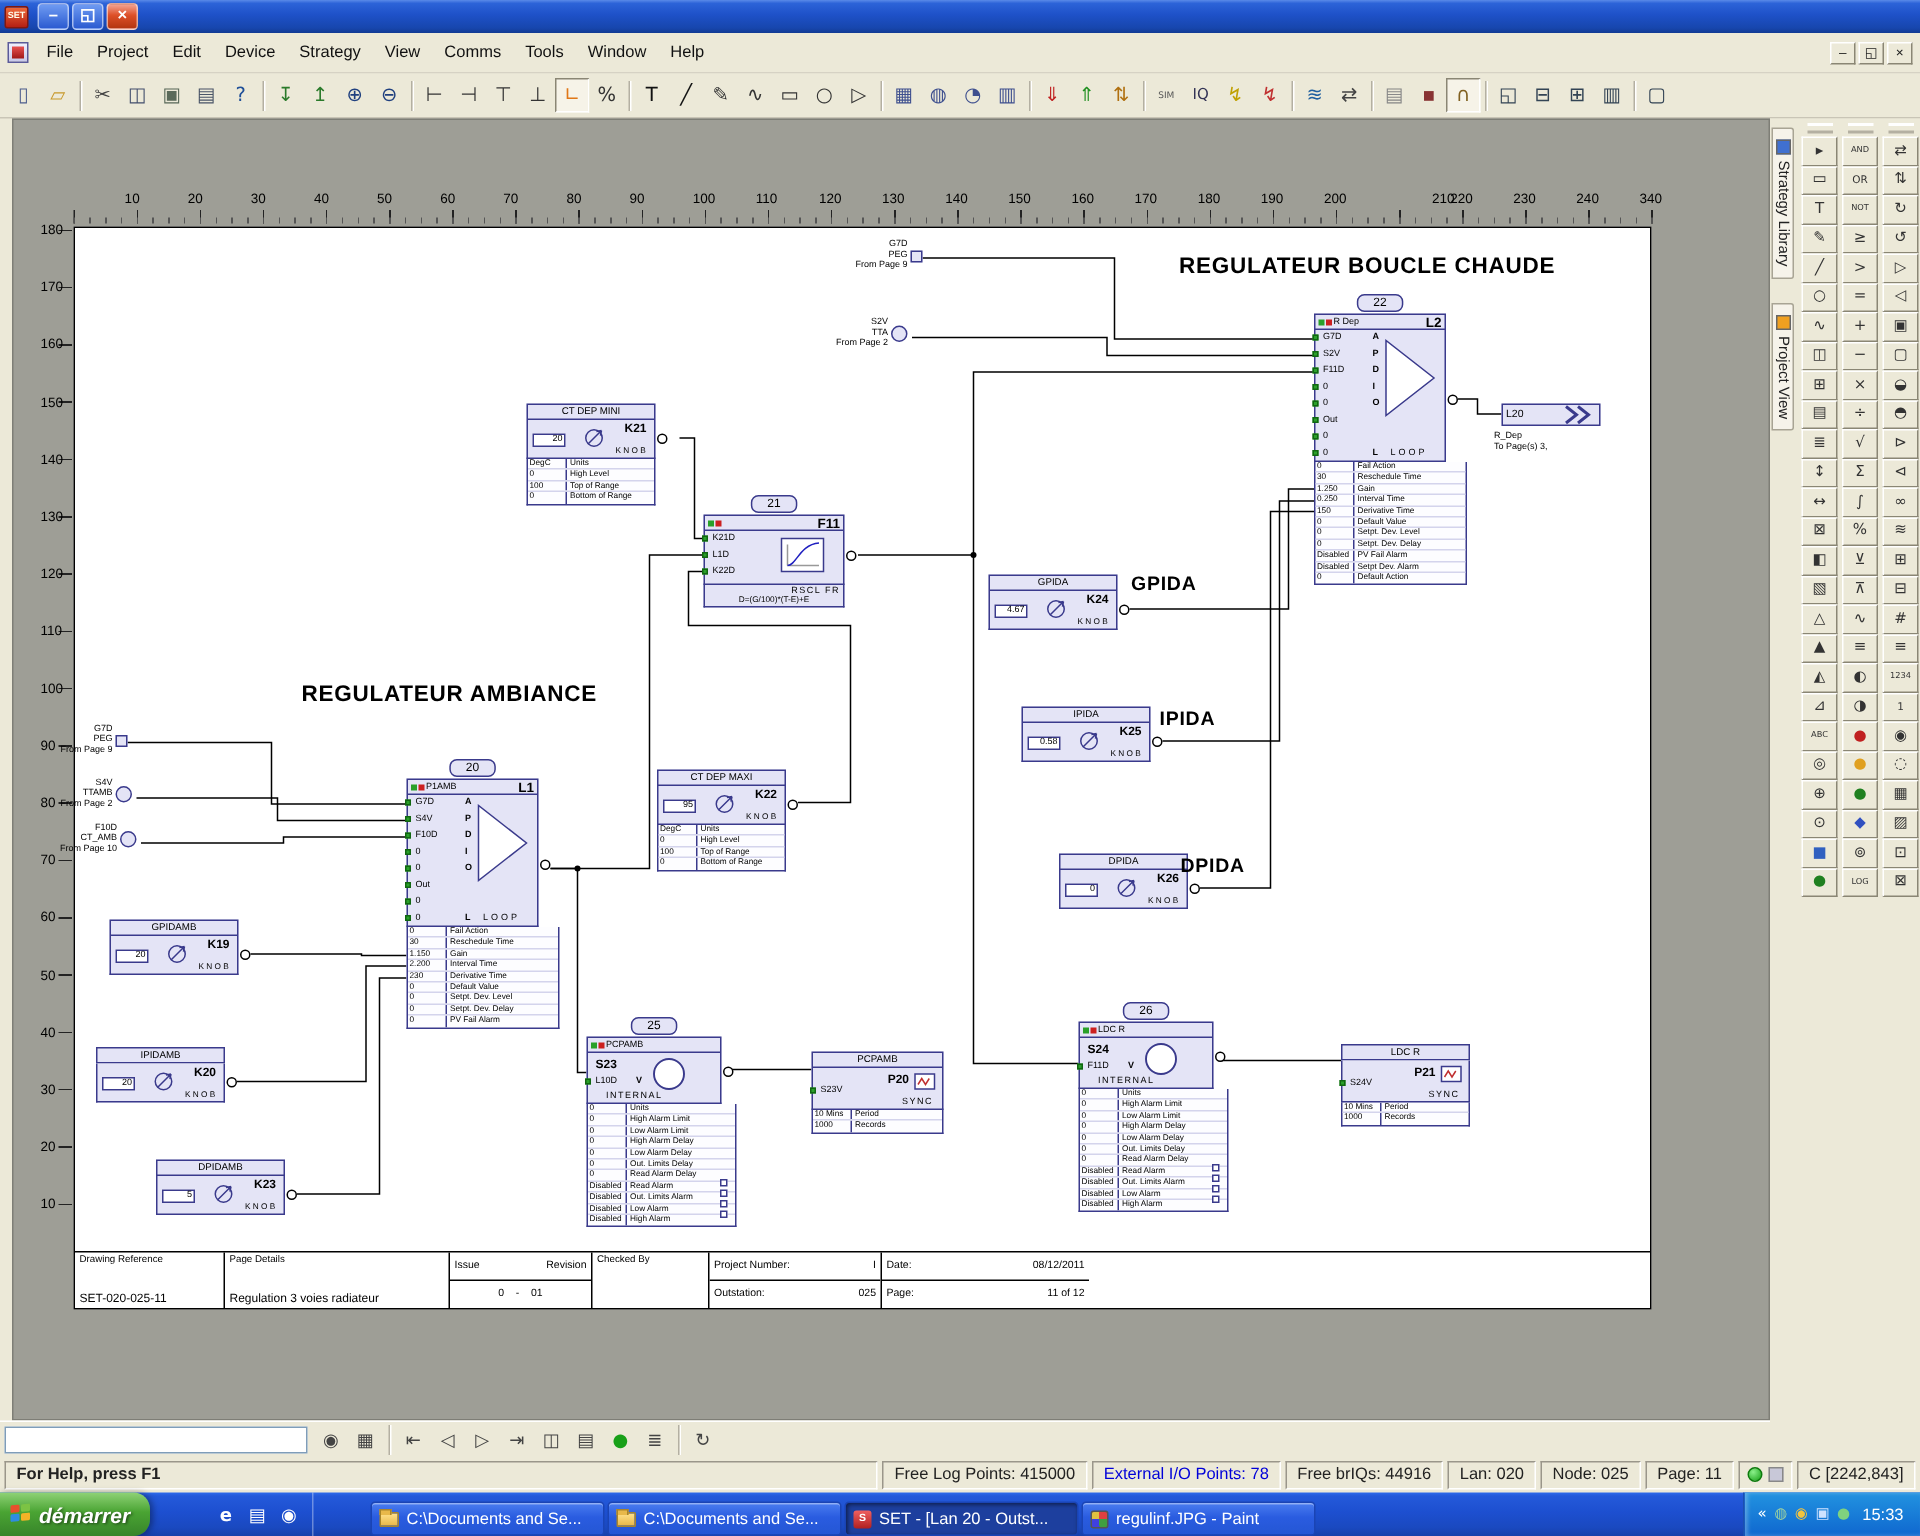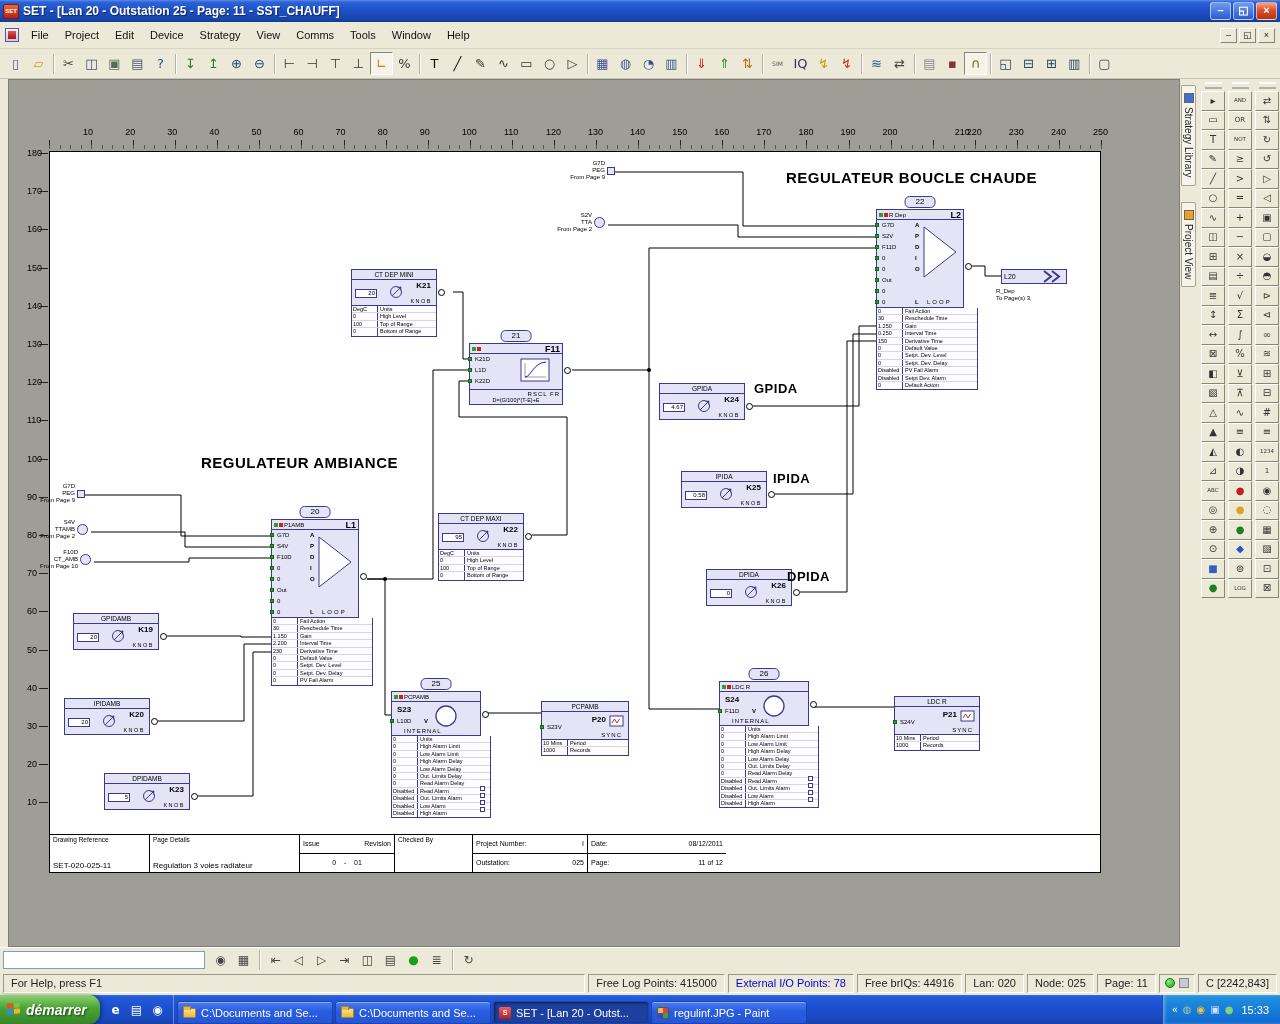--- a/index.html
+++ b/index.html
@@ -152,29 +152,29 @@
 #findbar{position:absolute;left:0;top:947px;width:1180px;height:24px;background:#ece9d8;display:flex;align-items:center;
  padding:0 3px;gap:2px;border-top:1px solid #fff;}
 #find-input{width:202px;height:18px;border:1px solid #7f9db9;background:#fff;font-size:11px;padding:0 3px;margin-right:3px;}
 .fb-btn{width:21px;height:21px;background:#ece9d8;border:1px solid #ece9d8;display:flex;align-items:center;justify-content:center;}
 .fb-glyph{font-family:"DejaVu Sans",sans-serif;font-size:12px;color:#444;}
 
 
 #statusbar{position:absolute;left:0;right:0;top:971px;height:24px;background:#ece9d8;display:flex;align-items:center;gap:3px;
  padding:2px 3px;}
 .sseg{border:1px solid;border-color:#9a968a #fff #fff #9a968a;height:19px;line-height:17px;padding:0 7px;white-space:nowrap;color:#222;}
-.sseg.help{flex:1;}
+.sseg.help{flex:1;font-weight:bold;}
 .sseg.blue{color:#0000d8;}
 .sseg.icons{display:flex;align-items:center;gap:4px;padding:0 5px;}
 .led{width:10px;height:10px;border-radius:50%;background:radial-gradient(circle at 35% 30%,#8af08a,#16a016);border:1px solid #0d7a0d;}
 .sic{width:10px;height:10px;background:#c8c8d8;border:1px solid #888;}
 
 
 #taskbar{position:absolute;left:0;right:0;bottom:0;height:29px;display:flex;align-items:stretch;
- background:linear-gradient(180deg,#2f6ceb 0%,#245ada 8%,#1d4fd0 45%,#1a49c0 80%,#1640ab 100%);}
+ background:linear-gradient(180deg,#2f6ceb 0%,#245ada 8%,#1d4fd0 45%,#1a49c0 80%,#1640ab 100%);gap:35px;}
 #startbtn{flex:0 0 auto;width:100px;background:linear-gradient(180deg,#8fd276,#4aa433 45%,#37842a);
  border-radius:0 11px 11px 0;color:#fff;font-style:italic;font-weight:bold;font-size:14px;display:flex;align-items:center;
  gap:6px;padding:0 14px 0 7px;text-shadow:1px 1px 2px rgba(0,0,0,.55);box-shadow:2px 0 4px rgba(0,0,0,.35);}
 .winflag{width:15px;height:13px;display:grid;grid-template-columns:6px 6px;grid-template-rows:5px 5px;gap:1px;transform:skewY(-6deg);}
 .winflag span{border-radius:1px;}
 .wf1{background:#e8502c;}.wf2{background:#7cc344;}.wf3{background:#2f8de0;}.wf4{background:#f3b327;}
 #quicklaunch{display:flex;align-items:center;gap:4px;padding:0 7px;border-right:1px solid rgba(255,255,255,.35);}
 .ql-icon{width:17px;height:17px;display:flex;align-items:center;justify-content:center;font-size:12px;font-weight:bold;color:#fff;
  font-family:"DejaVu Sans",sans-serif;}
 #taskwins{display:flex;align-items:flex-end;gap:2px;padding:0 3px;}
@@ -194,21 +194,20 @@
 .tray-ic{font-family:"DejaVu Sans",sans-serif;font-size:10px;line-height:1;}
 #clock{font-size:11px;margin-left:3px;}
 </style>
 </head>
 <body>
 
 <div id="app">
 
   <div id="titlebar">
     <div class="t-icon">SET</div>
-    <span class="title">SET - [Lan 20 - Outstation 25 - Page: 11 - SST_CHAUFF]</span>
     <div class="tbtn min">–</div>
     <div class="tbtn max">◱</div>
     <div class="tbtn close">×</div>
   </div>
 
   <div id="menubar">
     <span class="mdi-doc"></span>
     <span id="menu-items" style="display:flex">
         <span class="menu-item">File</span>
         <span class="menu-item">Project</span>
@@ -326,21 +325,21 @@
         <span class="tb-glyph" style="color: rgb(32, 144, 32);">⇑</span>
       </button>
       <button class="tb-btn">
         <span class="tb-glyph" style="color: rgb(176, 112, 16);">⇅</span>
       </button>
       <div class="tb-sep"></div>
       <button class="tb-btn">
         <span class="tb-glyph" style="color: rgb(85, 85, 85); font-size: 6px;">SIM</span>
       </button>
       <button class="tb-btn">
-        <span class="tb-glyph" style="color: rgb(51, 51, 85); font-size: 13px;">IQ</span>
+        <span class="tb-glyph" style="color: rgb(51, 51, 85); font-size: 10px;">IQ</span>
       </button>
       <button class="tb-btn">
         <span class="tb-glyph" style="color: rgb(192, 160, 0);">↯</span>
       </button>
       <button class="tb-btn">
         <span class="tb-glyph" style="color: rgb(192, 48, 48);">↯</span>
       </button>
       <div class="tb-sep"></div>
       <button class="tb-btn">
         <span class="tb-glyph" style="color: rgb(32, 96, 160);">≋</span>
@@ -399,21 +398,21 @@
           <span class="rt-num" style="left: 623.2px;">150</span>
           <span class="rt-num" style="left: 665.28px;">160</span>
           <span class="rt-num" style="left: 707.36px;">170</span>
           <span class="rt-num" style="left: 749.44px;">180</span>
           <span class="rt-num" style="left: 791.52px;">190</span>
           <span class="rt-num" style="left: 833.6px;">200</span>
           <span class="rt-num" style="left: 875.68px; margin-left: 30px;">210</span>
           <span class="rt-num" style="left: 917.76px;">220</span>
           <span class="rt-num" style="left: 959.84px;">230</span>
           <span class="rt-num" style="left: 1001.92px;">240</span>
-          <span class="rt-num" style="left: 1044px;">250</span>
+          <span class="rt-num" style="left: 1044px;">340</span>
         </div>
       <div id="ruler-left">
         <div class="ticks"></div>
       <span class="rl-num" style="top: -3px;">180</span>
           <span class="rl-num" style="top: 35.2px;">170</span>
           <span class="rl-num" style="top: 73.4px;">160</span>
           <span class="rl-num" style="top: 111.6px;">150</span>
           <span class="rl-num" style="top: 149.8px;">140</span>
           <span class="rl-num" style="top: 188px;">130</span>
           <span class="rl-num" style="top: 226.2px;">120</span>

